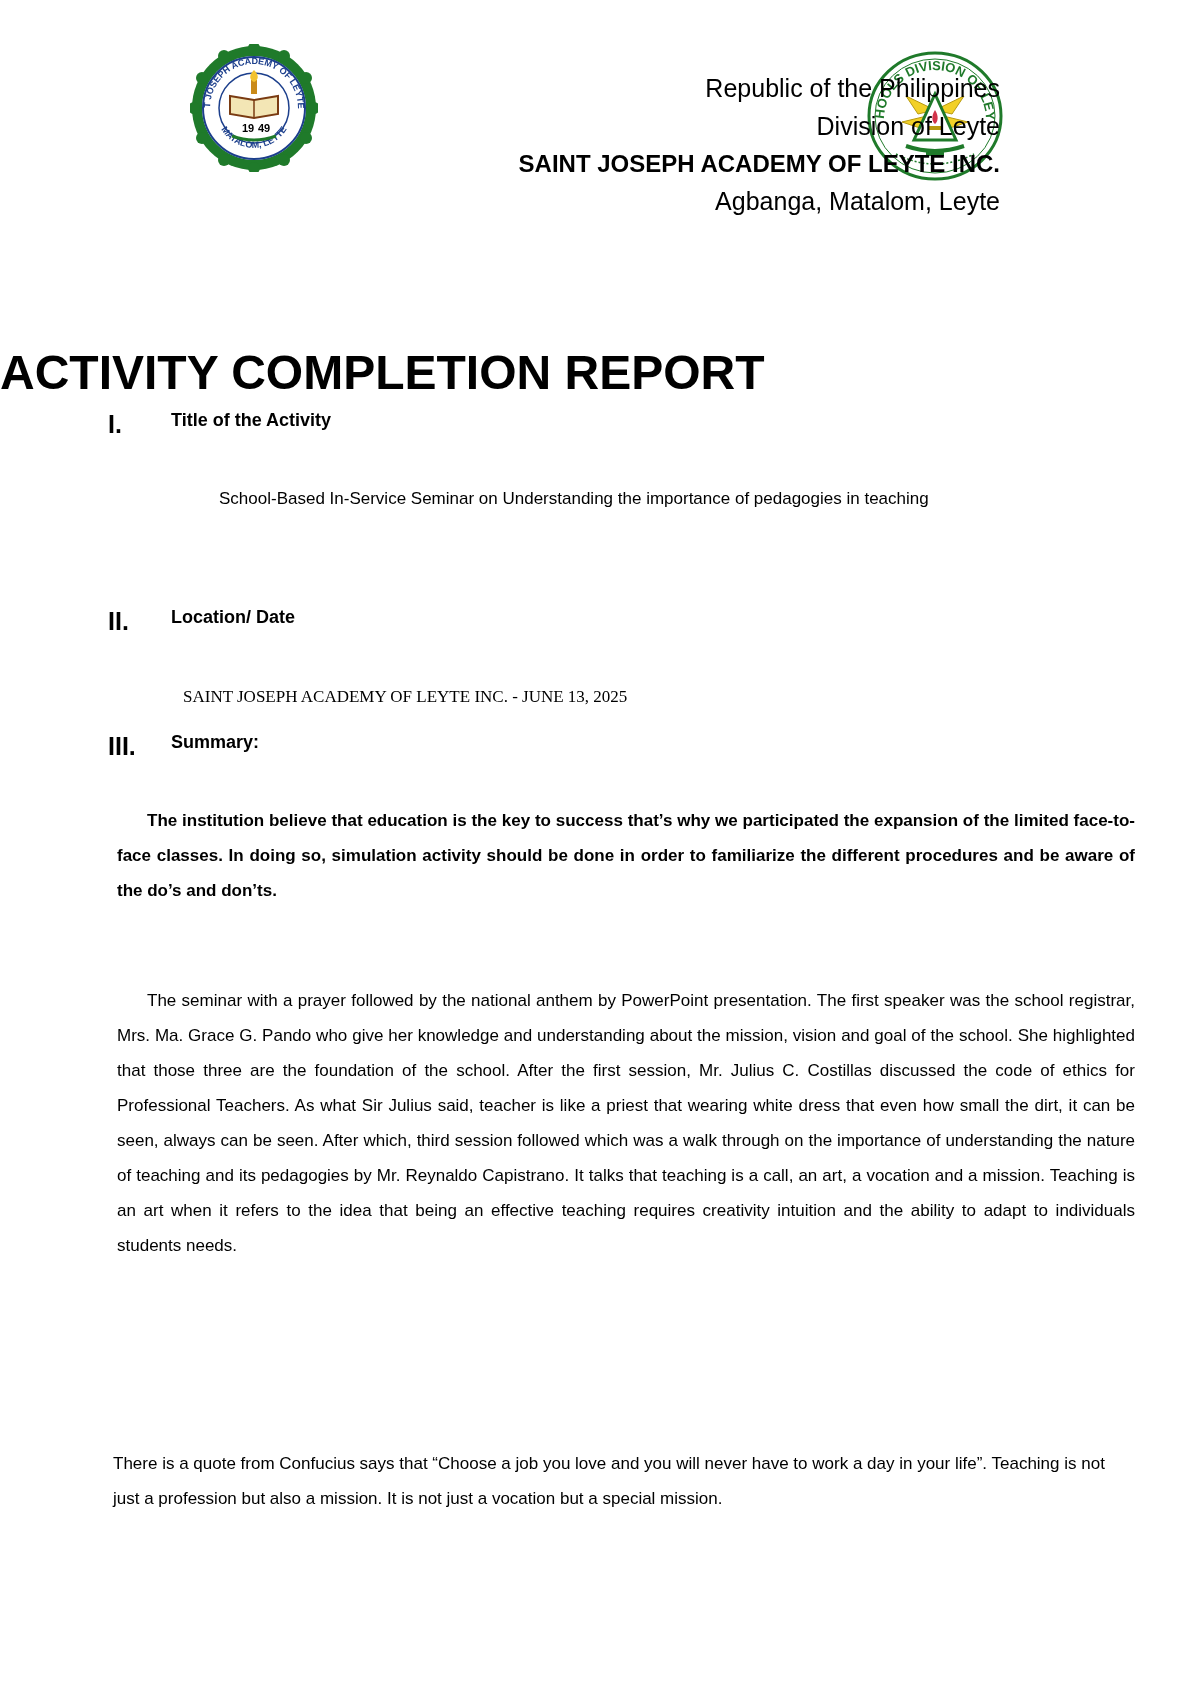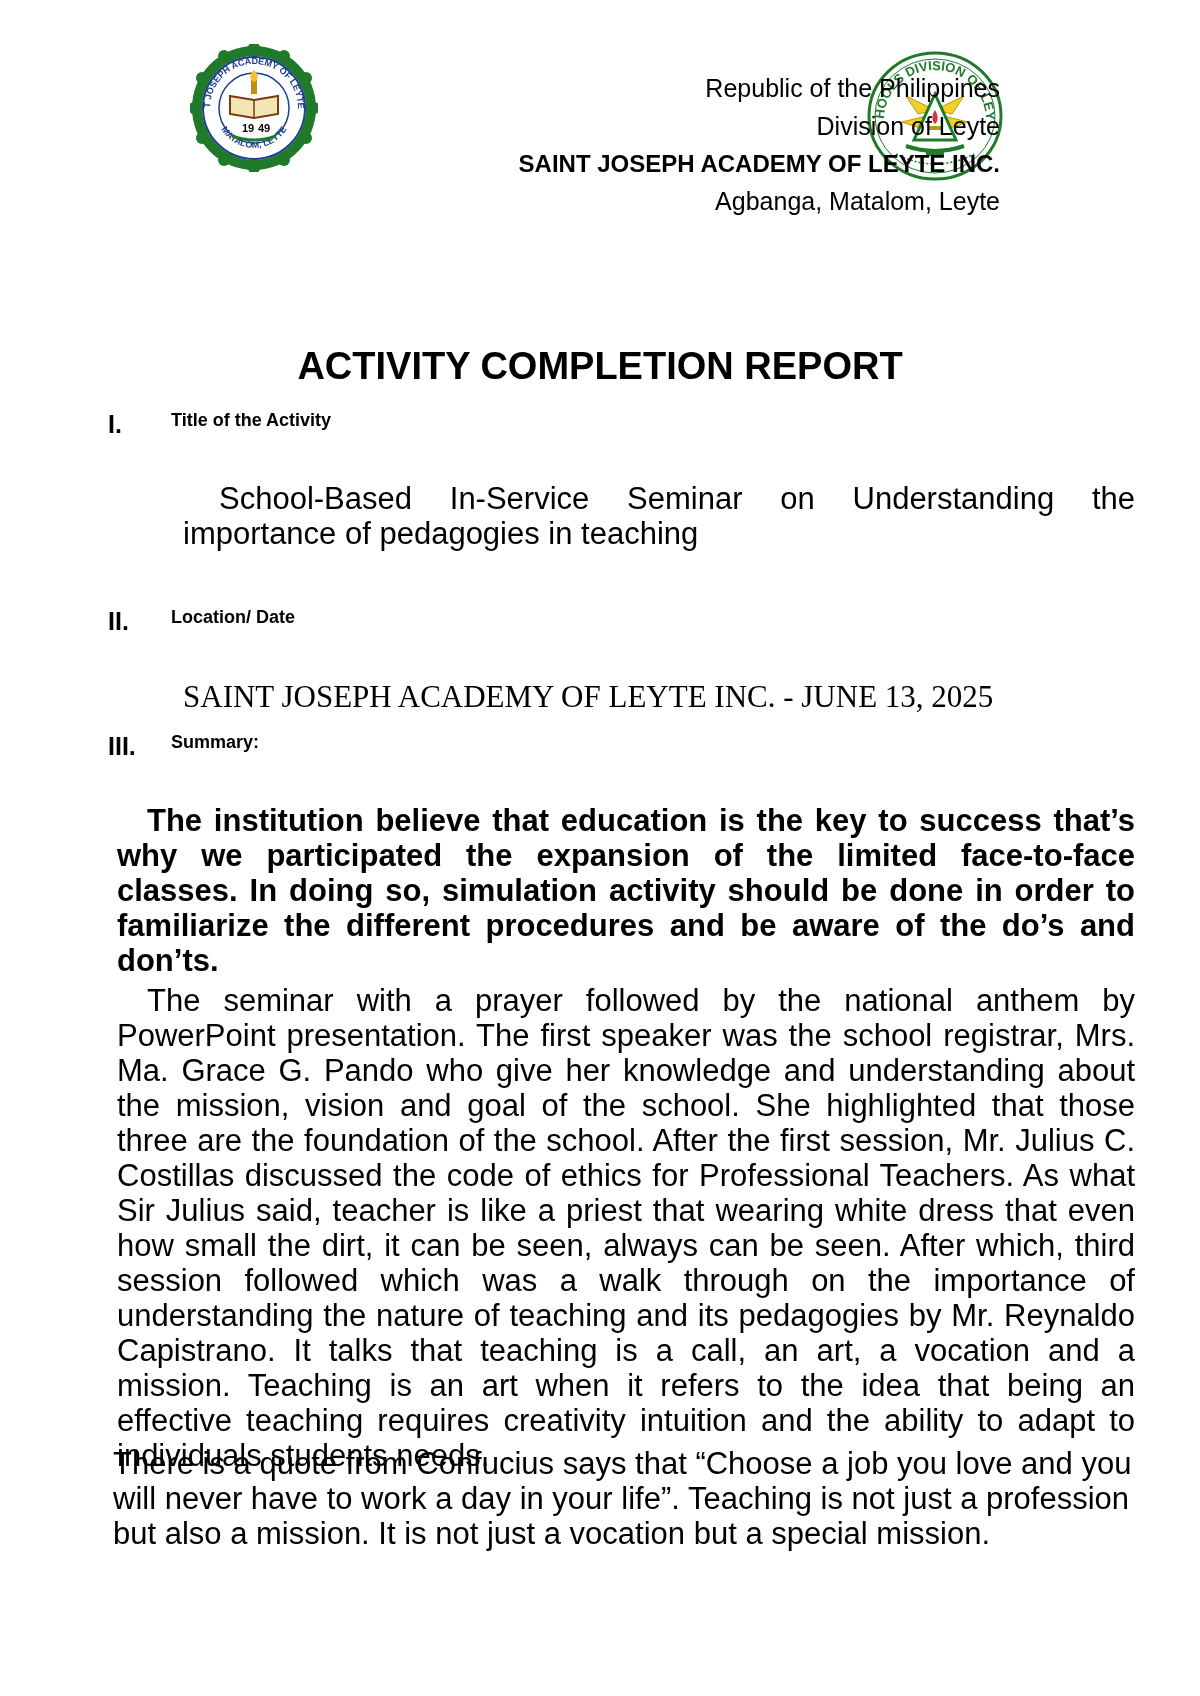--- a/index.html
+++ b/index.html
@@ -4,25 +4,25 @@
 <style>
   html, body { margin: 0; padding: 0; background: #ffffff; }
   body { width: 1200px; height: 1696px; position: relative; overflow: hidden;
          font-family: "Liberation Sans", sans-serif; color: #000; }
   .logo { position: absolute; }
   .logo-left { left: 190px; top: 44px; width: 128px; height: 128px; }
   .logo-right { left: 866px; top: 50px; width: 138px; height: 132px; }
   .header { position: absolute; left: 200px; width: 800px; top: 70px; text-align: right; }
   .header .line { font-size: 25px; line-height: 37.5px; }
   .header .school { font-weight: bold; font-size: 24px; }
-  .title { position: absolute; top: 345px; left: 0; width: 1200px; text-align: center;
-           font-weight: bold; font-size: 38px; letter-spacing: 0px; }
+  .title { position: absolute; top: 345px; left: 0; width: 1200px; 
+           font-weight: bold; font-size: 48px; letter-spacing: 0px; }
   .sec-num { position: absolute; left: 108px; font-weight: bold; font-size: 25px; }
   .sec-head { position: absolute; left: 171px; font-weight: bold; font-size: 18px; }
-  .para { position: absolute; font-size: 31px; line-height: 35px; text-align: justify; }
+  .para { position: absolute; font-size: 17px; line-height: 35px; text-align: justify; }
   .para.indent-first { text-indent: 30px; }
 </style>
 </head>
 <body>
 
 <div class="logo logo-left">
   <svg width="128" height="128" viewBox="0 0 128 128">
     <g fill="#1f7a2a">
       <circle cx="64" cy="64" r="62"></circle>
     </g>

